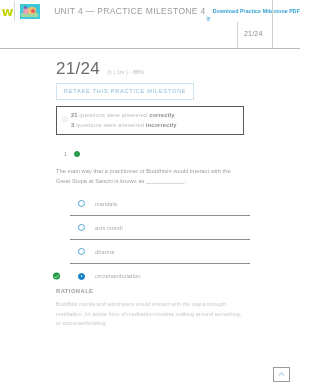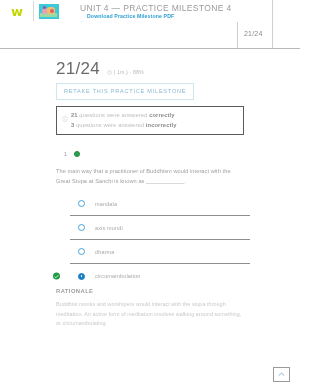--- a/index.html
+++ b/index.html
@@ -38,21 +38,21 @@
   }
   .thumb i {
     position:absolute; display:block;
   }
   .thumb .t1 { left:3px;  top:4px;  width:6px;  height:6px; background:#e8a0b8; border-radius:50%; }
   .thumb .t2 { left:8px;  top:3px;  width:8px;  height:7px; background:#f0c070; border-radius:40%; }
   .thumb .t3 { left:1px;  top:9px;  width:17px; height:4px; background:#9fd8a0; }
   .thumb .t4 { left:11px; top:5px;  width:4px;  height:4px; background:#e06060; border-radius:50%; }
   .thumb .t5 { left:4px;  top:2px;  width:3px;  height:3px; background:#7a5ca8; border-radius:50%; }
 
-  .title-block { margin-left:21px; display:flex; flex-direction:column; justify-content:center; }
+  .title-block { margin-left:14px; display:flex; flex-direction:row; justify-content:center; }
   .unit-title {
     font-size:8.5px; color:#9b9b9b; letter-spacing:0.35px;
     line-height:10px; white-space:nowrap;
   }
   .dl-row { display:flex; align-items:center; gap:2px; margin-top:0px; }
   .dl-icon { width:5px; height:6px; display:block; }
   .dl-link {
     font-size:5.2px; font-weight:bold; color:#2f9fd0; letter-spacing:0.12px;
     white-space:nowrap; line-height:7px;
   }

